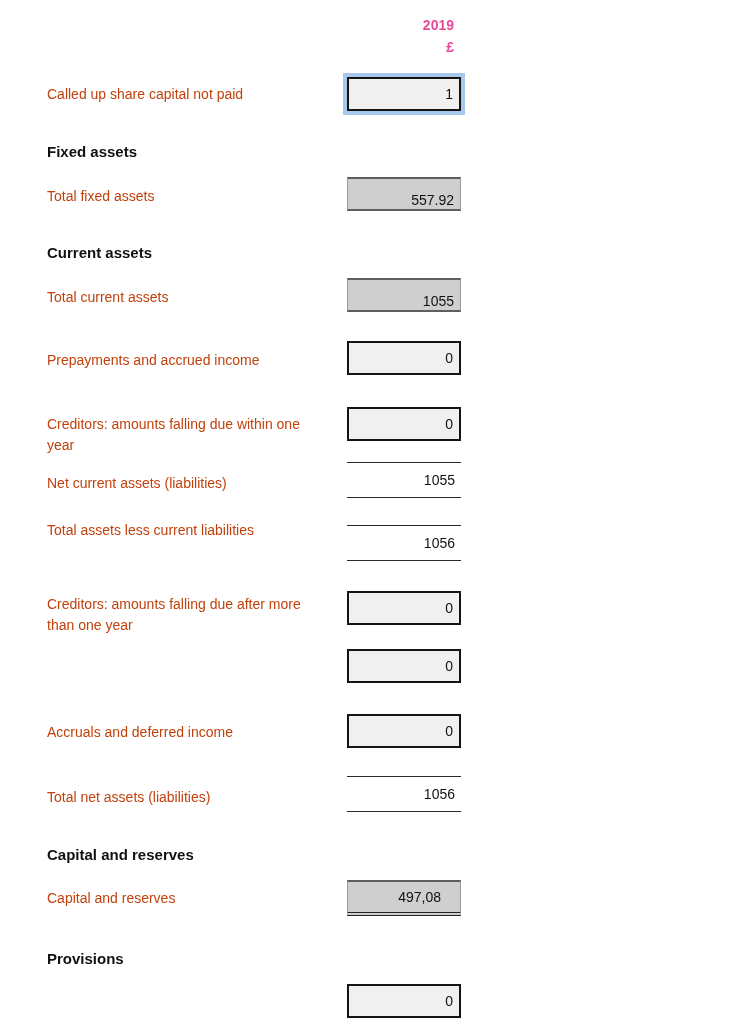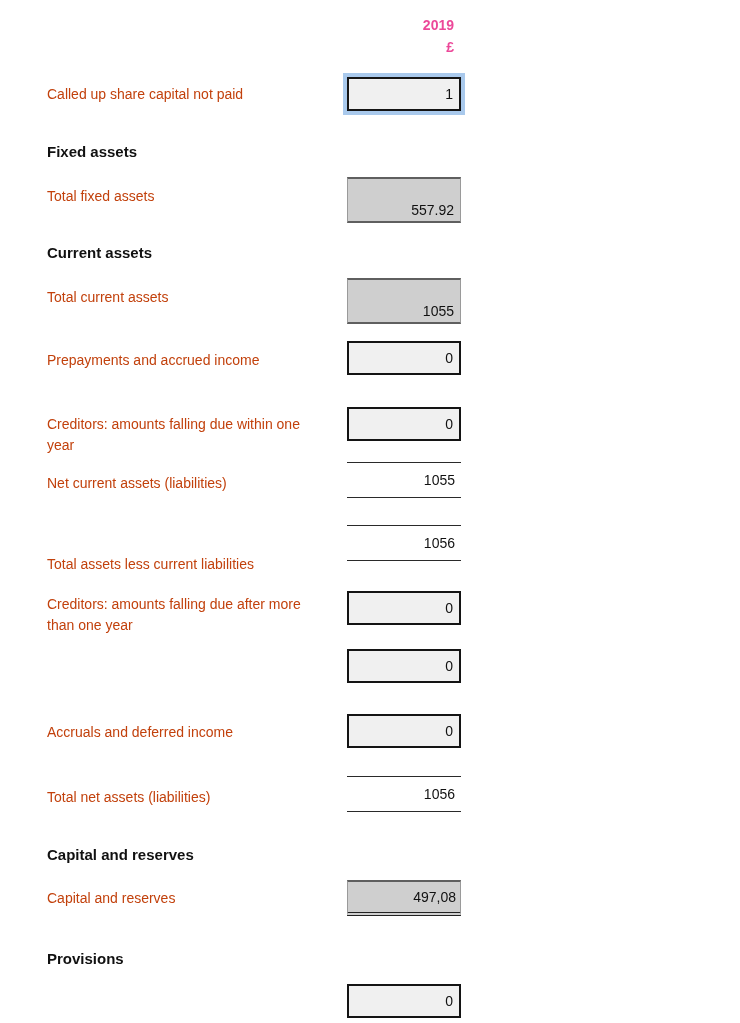--- a/index.html
+++ b/index.html
@@ -57,38 +57,38 @@
     height: 34px;
     background: #f0f0f0;
     border: 2px solid #141414;
     padding: 0 6px 0 4px;
     outline: none;
   }
   input.focused {
     box-shadow: 0 0 0 4px #a9c9ec;
   }
   .computed {
-    height: 46px;
+    height: 34px;
     line-height: 30px;
     background: #cfcfcf;
     border-left: 1px solid #9a9a9a;
     border-right: 1px solid #9a9a9a;
     border-top: 2px solid #5f5f5f;
     border-bottom: 2px solid #5f5f5f;
-    padding: 16px 6px;
+    padding: 6px 6px;
   }
   .grand-total {
     height: 36px;
     line-height: 30px;
     background: #cfcfcf;
     border-left: 1px solid #9a9a9a;
     border-right: 1px solid #9a9a9a;
     border-top: 2px solid #5f5f5f;
     border-bottom: 4px double #222222;
-    padding: 0 4px;
+    padding: 0 19px;
   }
   .total-line {
     height: 36px;
     line-height: 35px;
     background: transparent;
     border-top: 1px solid #2a2a2a;
     border-bottom: 1px solid #2a2a2a;
     padding: 0 6px;
   }
 </style>
@@ -115,21 +115,21 @@
 
   <div class="lbl" style="top:350px">Prepayments and accrued income</div>
   <input class="fld editable" style="top: 341px;" type="text" value="0">
 
   <div class="lbl" style="top:414px">Creditors: amounts falling due within one year</div>
   <input class="fld editable" style="top: 407px;" type="text" value="0">
 
   <div class="lbl" style="top:473px">Net current assets (liabilities)</div>
   <div class="fld total-line" style="top:462px">1055</div>
 
-  <div class="lbl" style="top:554px">Total assets less current liabilities</div>
+  <div class="lbl" style="top:520px">Total assets less current liabilities</div>
   <div class="fld total-line" style="top:525px">1056</div>
 
   <div class="lbl" style="top:594px">Creditors: amounts falling due after more than one year</div>
   <input class="fld editable" style="top: 591px;" type="text" value="0">
 
   <input class="fld editable" style="top: 649px;" type="text" value="0">
 
   <div class="lbl" style="top:722px">Accruals and deferred income</div>
   <input class="fld editable" style="top: 714px;" type="text" value="0">
 

